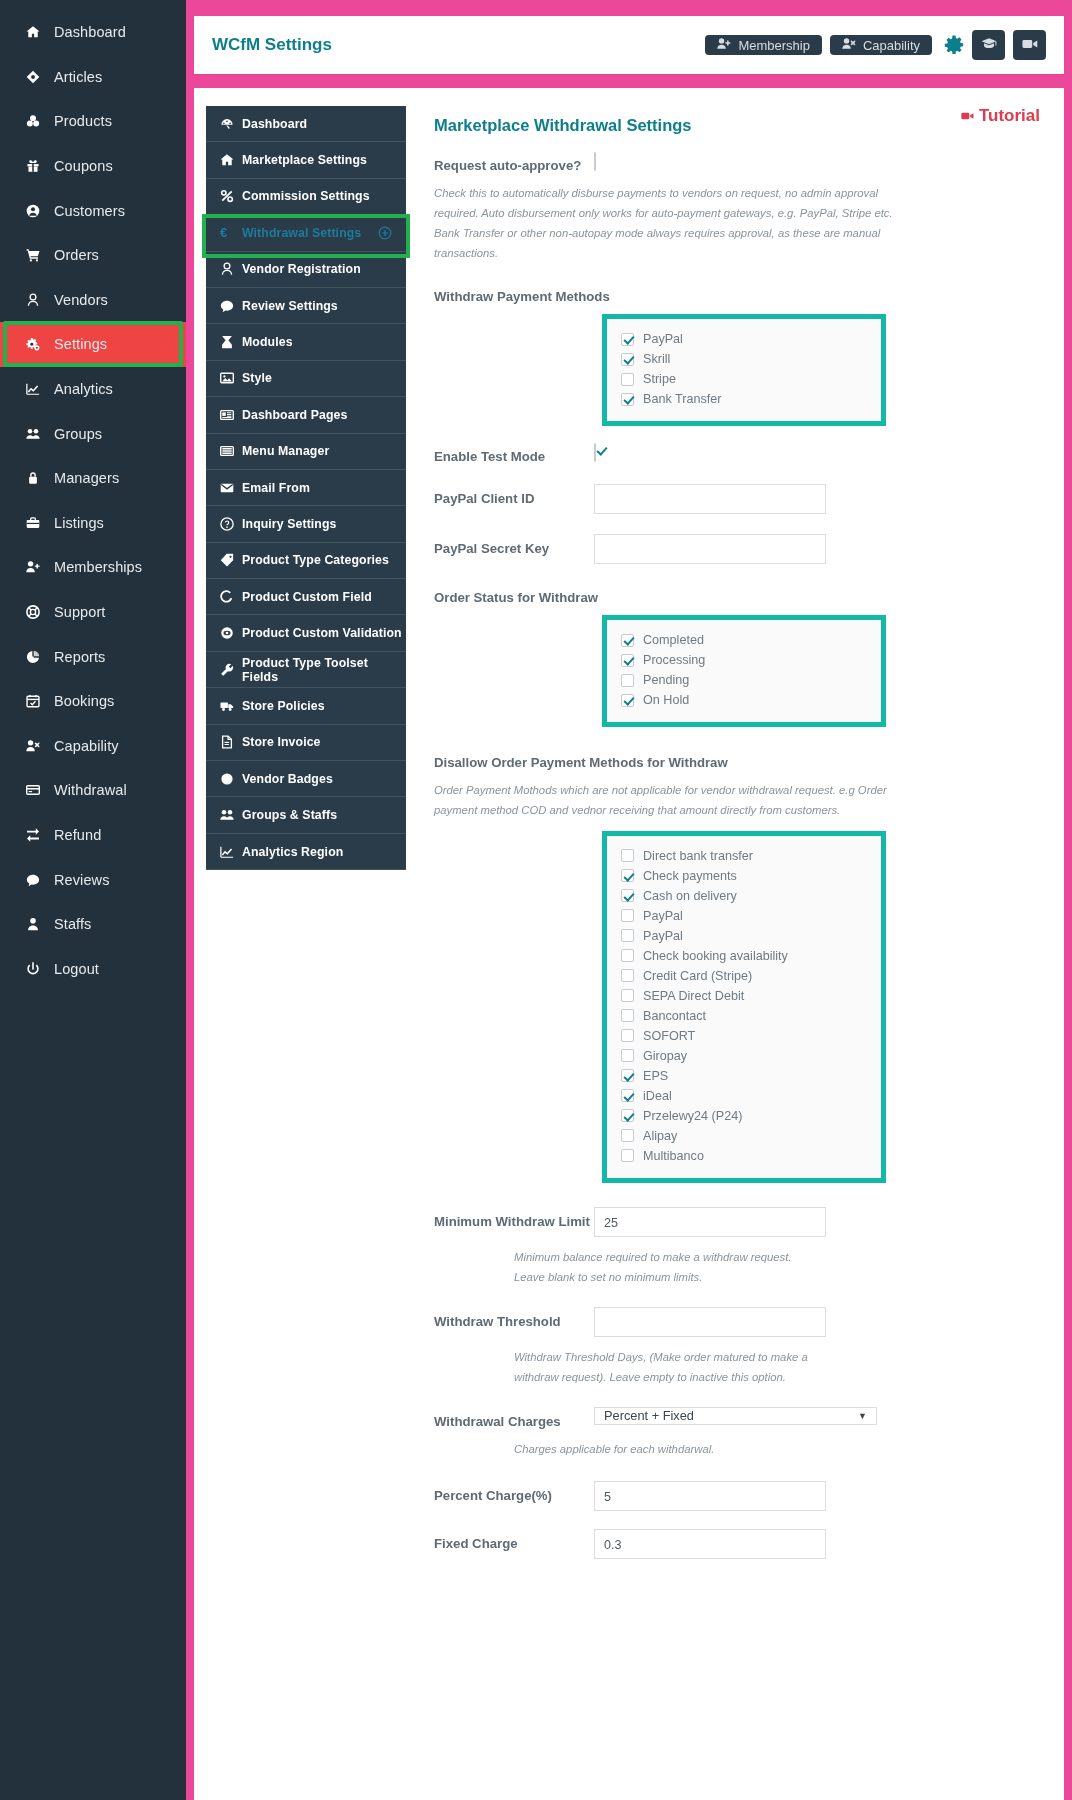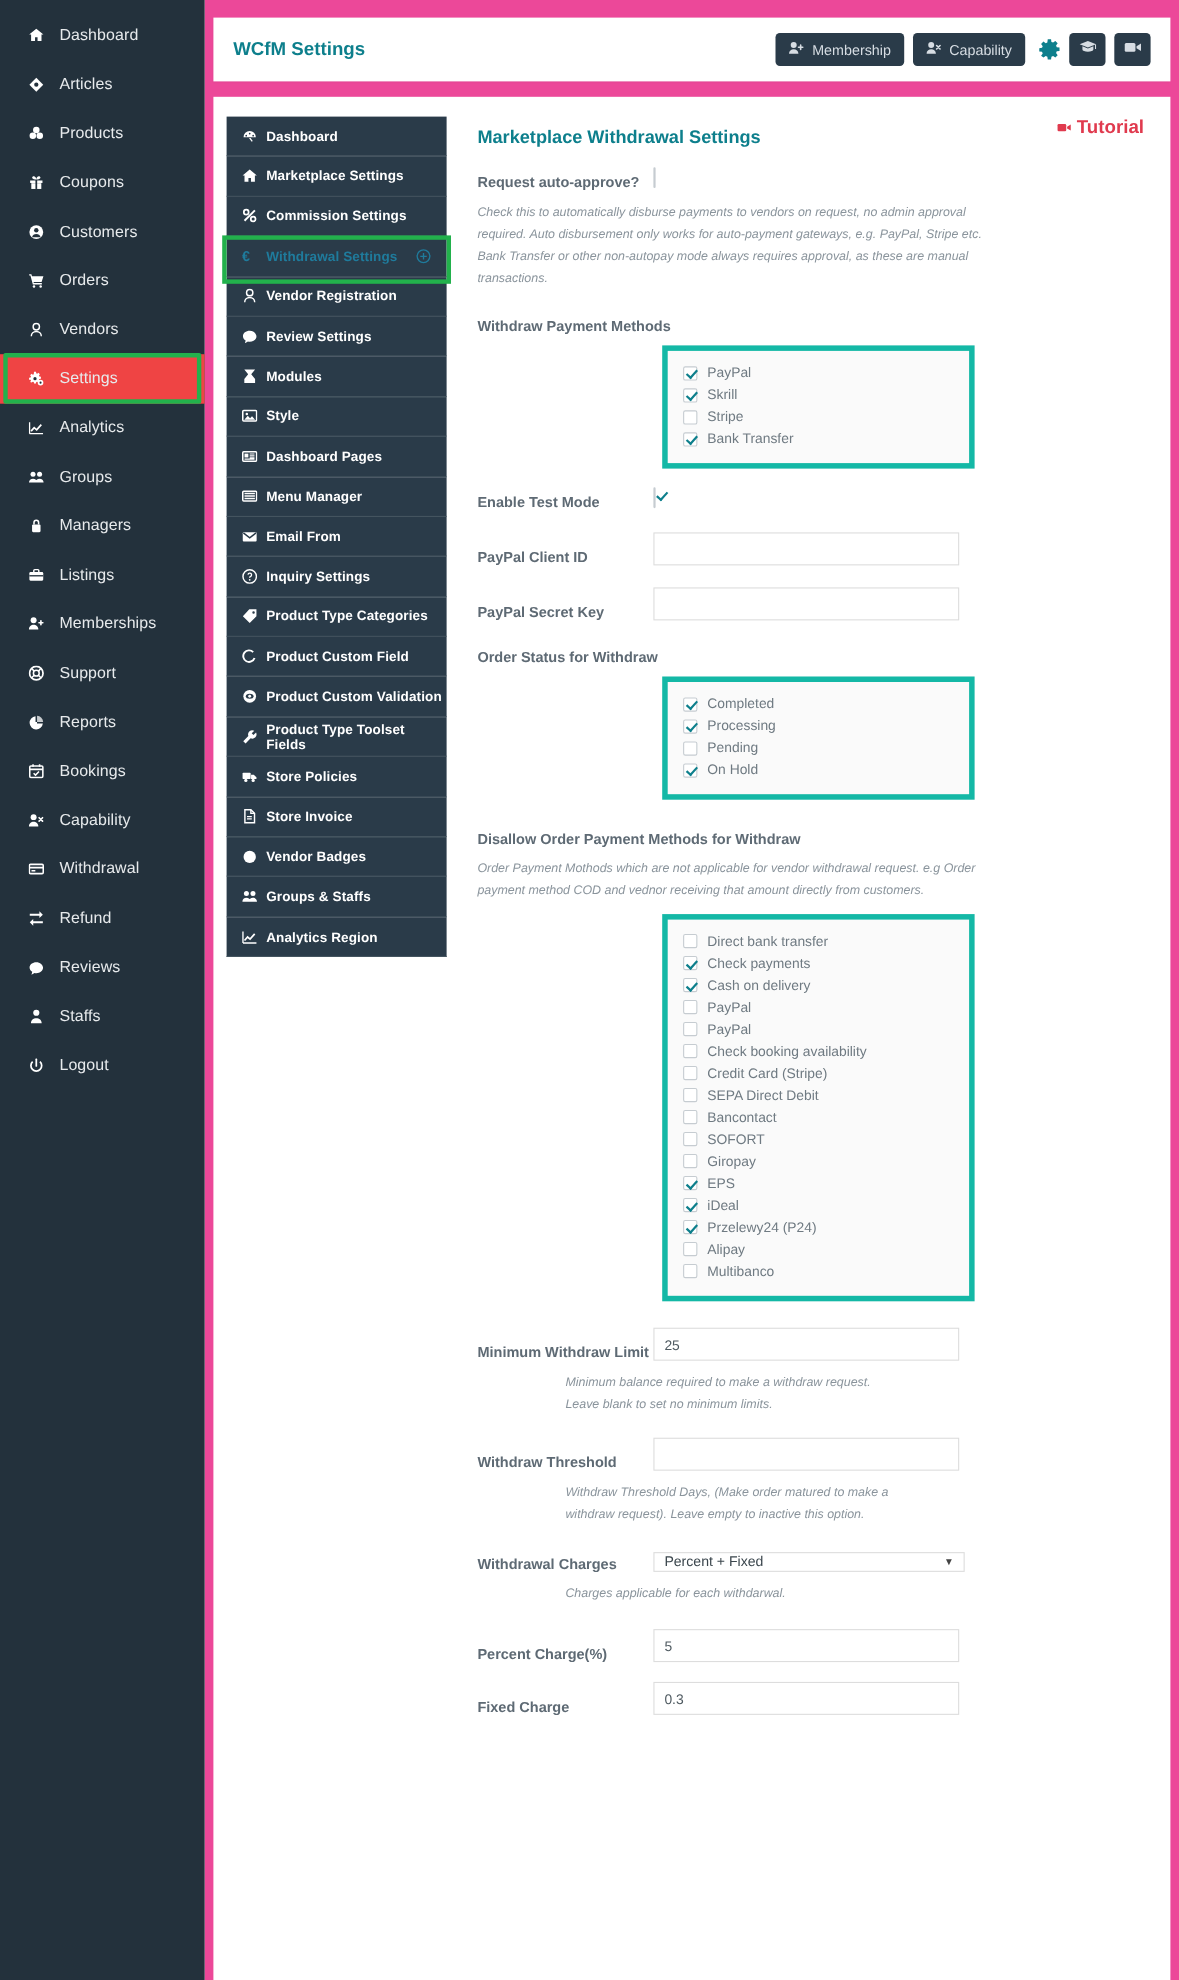--- a/index.html
+++ b/index.html
@@ -76,21 +76,21 @@
   .topbar .wtitle {
     color: #0d7f8c;
     font-size: 17px;
     font-weight: bold;
   }
   .topbar .spacer { flex: 1; }
   .tb-btn {
     background: #2a3b49;
     color: #d7dde3;
     border-radius: 4px;
-    height: 30px;
+    height: 20px;
     display: inline-flex;
     align-items: center;
     gap: 7px;
     padding: 0 12px;
     font-size: 13px;
     margin-left: 8px;
     white-space: nowrap;
   }
   .tb-icon-btn {
     background: #2a3b49;
@@ -246,21 +246,21 @@
     content: "";
     position: absolute;
     left: 3.5px; top: 0.5px;
     width: 4px; height: 8px;
     border: solid #0d7f8c;
     border-width: 0 2px 2px 0;
     transform: rotate(42deg);
   }
   .cbox.lg { width: 14px; height: 14px; min-width:14px; }
   .txtinput {
-    width: 278px;
+    width: 232px;
     height: 30px;
     border: 1px solid #ddd;
     background: #fff;
     color: #4e5960;
     font-size: 12.6px;
     padding: 0 9px;
     line-height: 30px;
     font-family: "Liberation Sans", sans-serif;
   }
   .selectbox {
@@ -275,21 +275,21 @@
     display: flex;
     align-items: center;
     position: relative;
   }
   .selectbox .caret {
     position: absolute;
     right: 9px;
     font-size: 9px;
     color: #444;
   }
-  .fieldrow { display:flex; align-items:flex-end; margin-top:20px; }
+  .fieldrow { display:flex; align-items:flex-start; margin-top:20px; }
   .fieldrow .lbl2 {
     width: 160px; min-width:160px;
     color:#5e6a74; font-size:13.2px; font-weight:bold;
     padding-top:7px; text-align:left;
   }
 </style>
 </head>
 <body>
 
 <div id="app">

